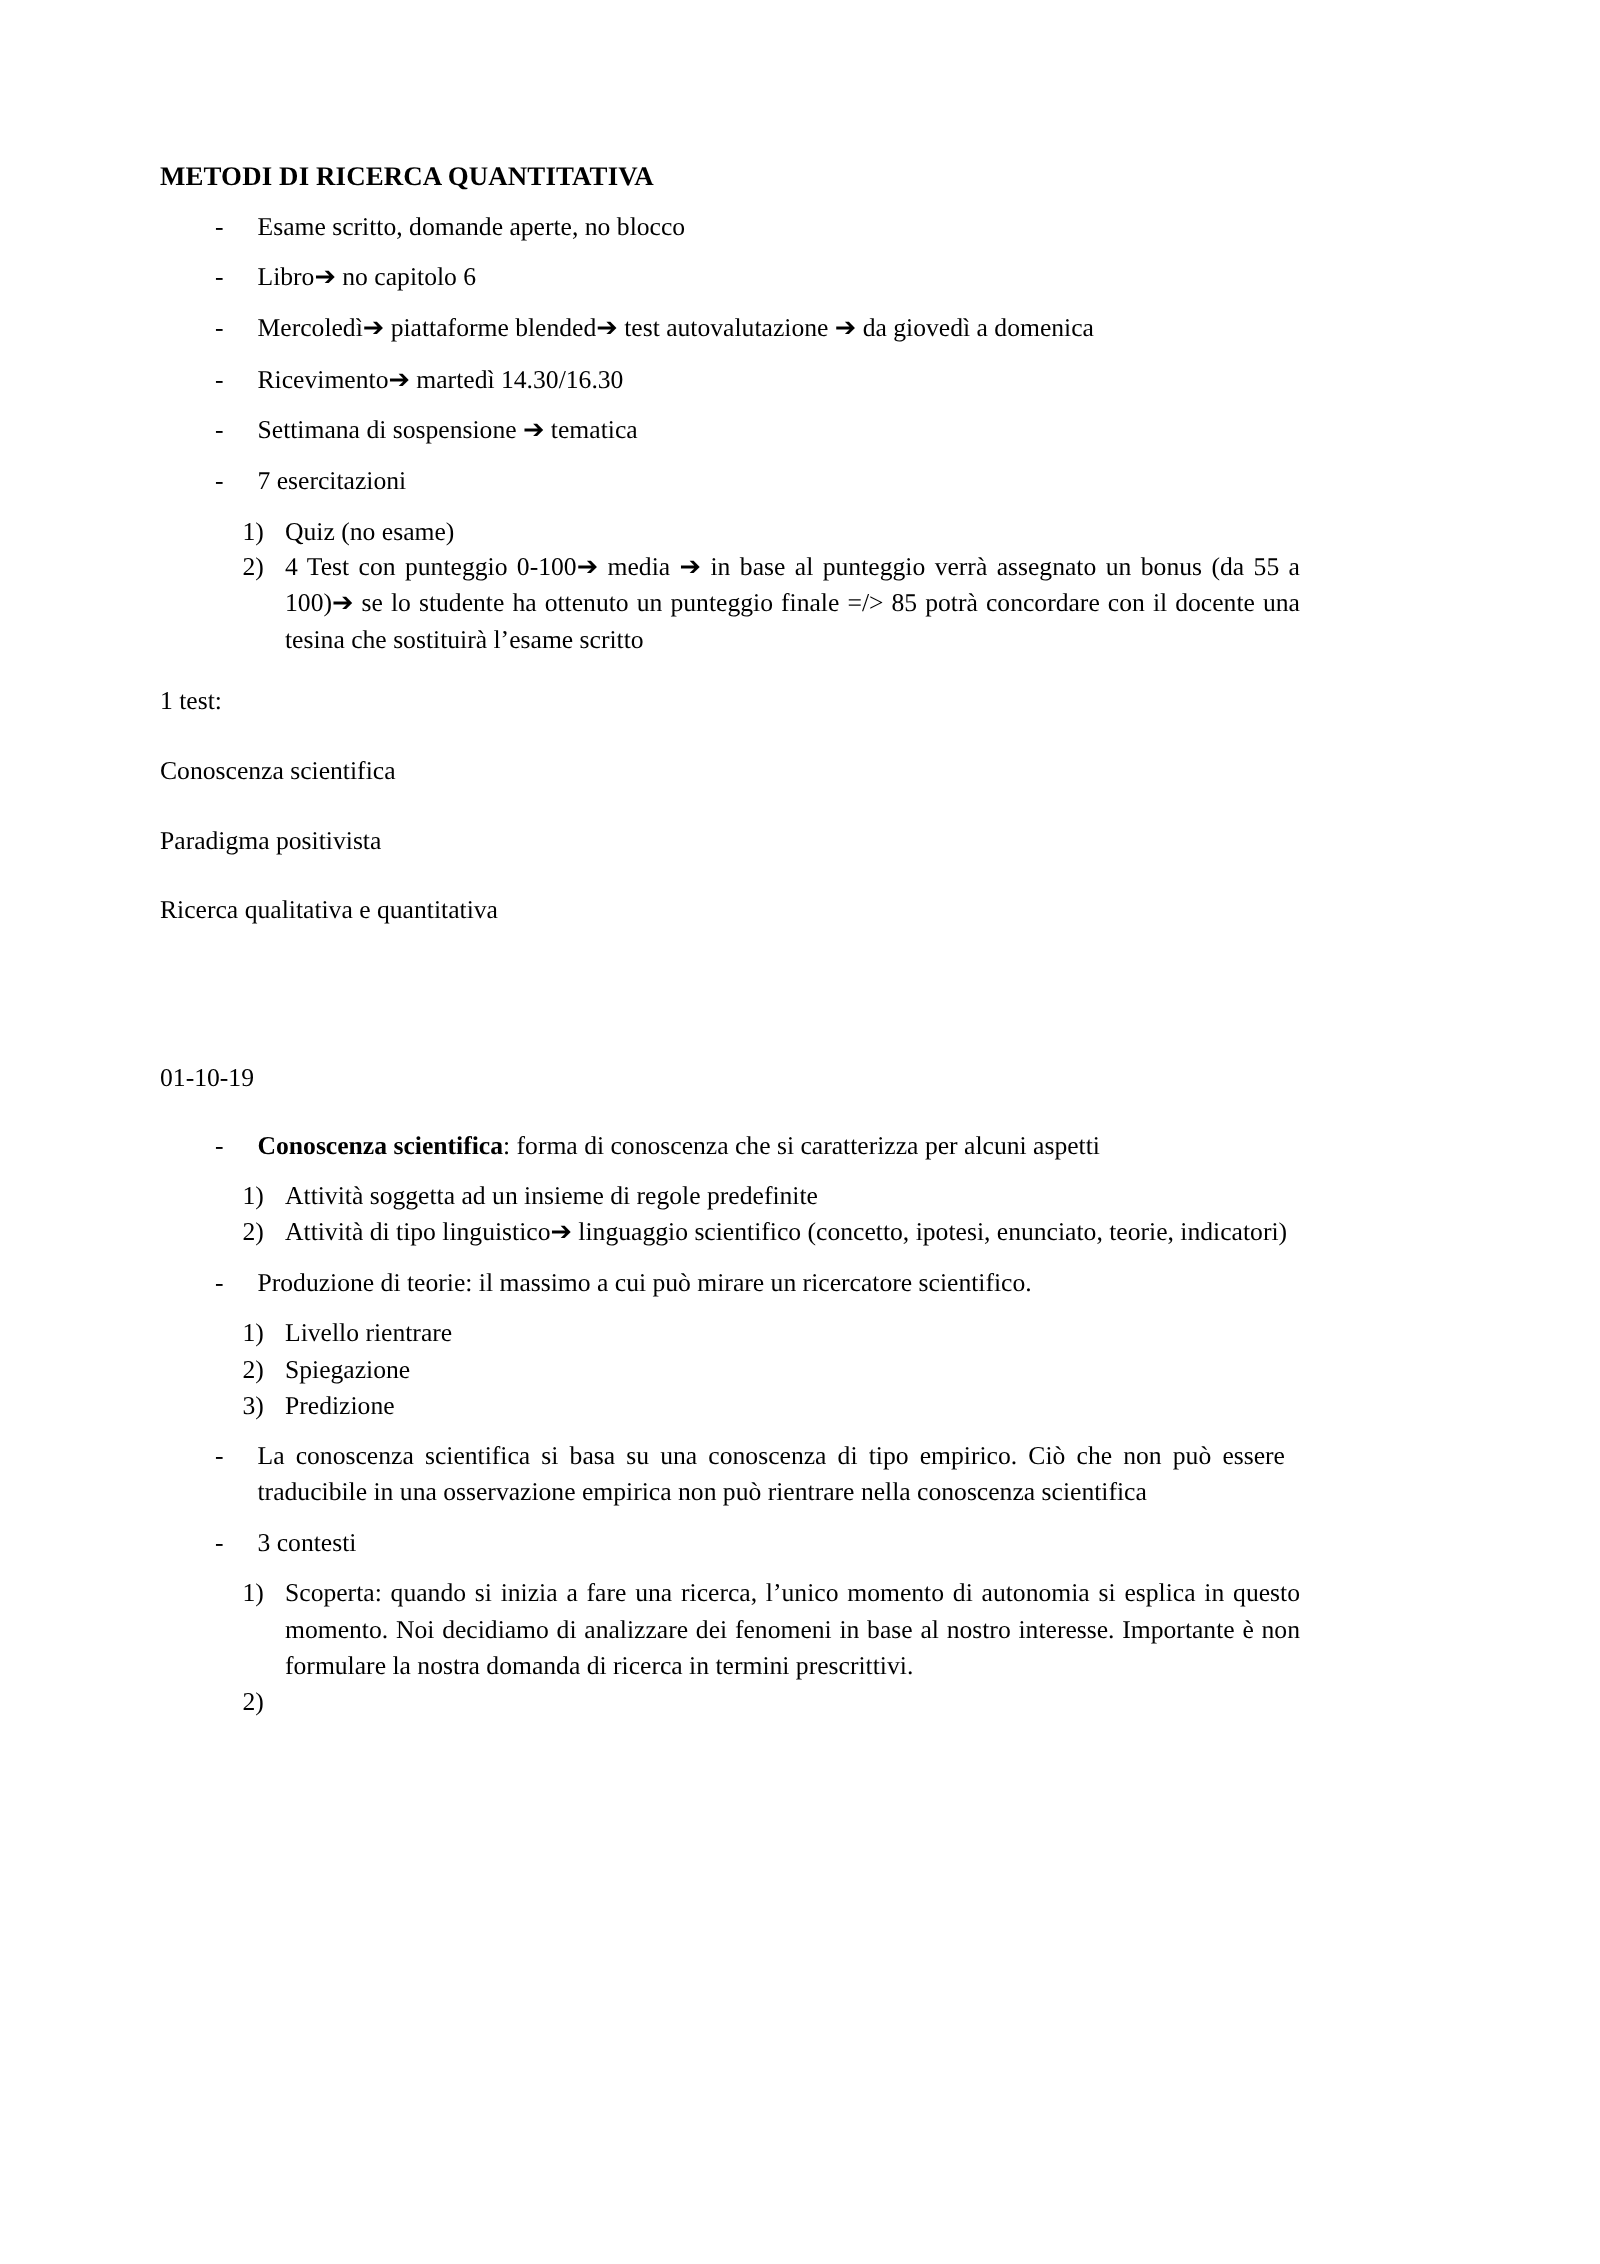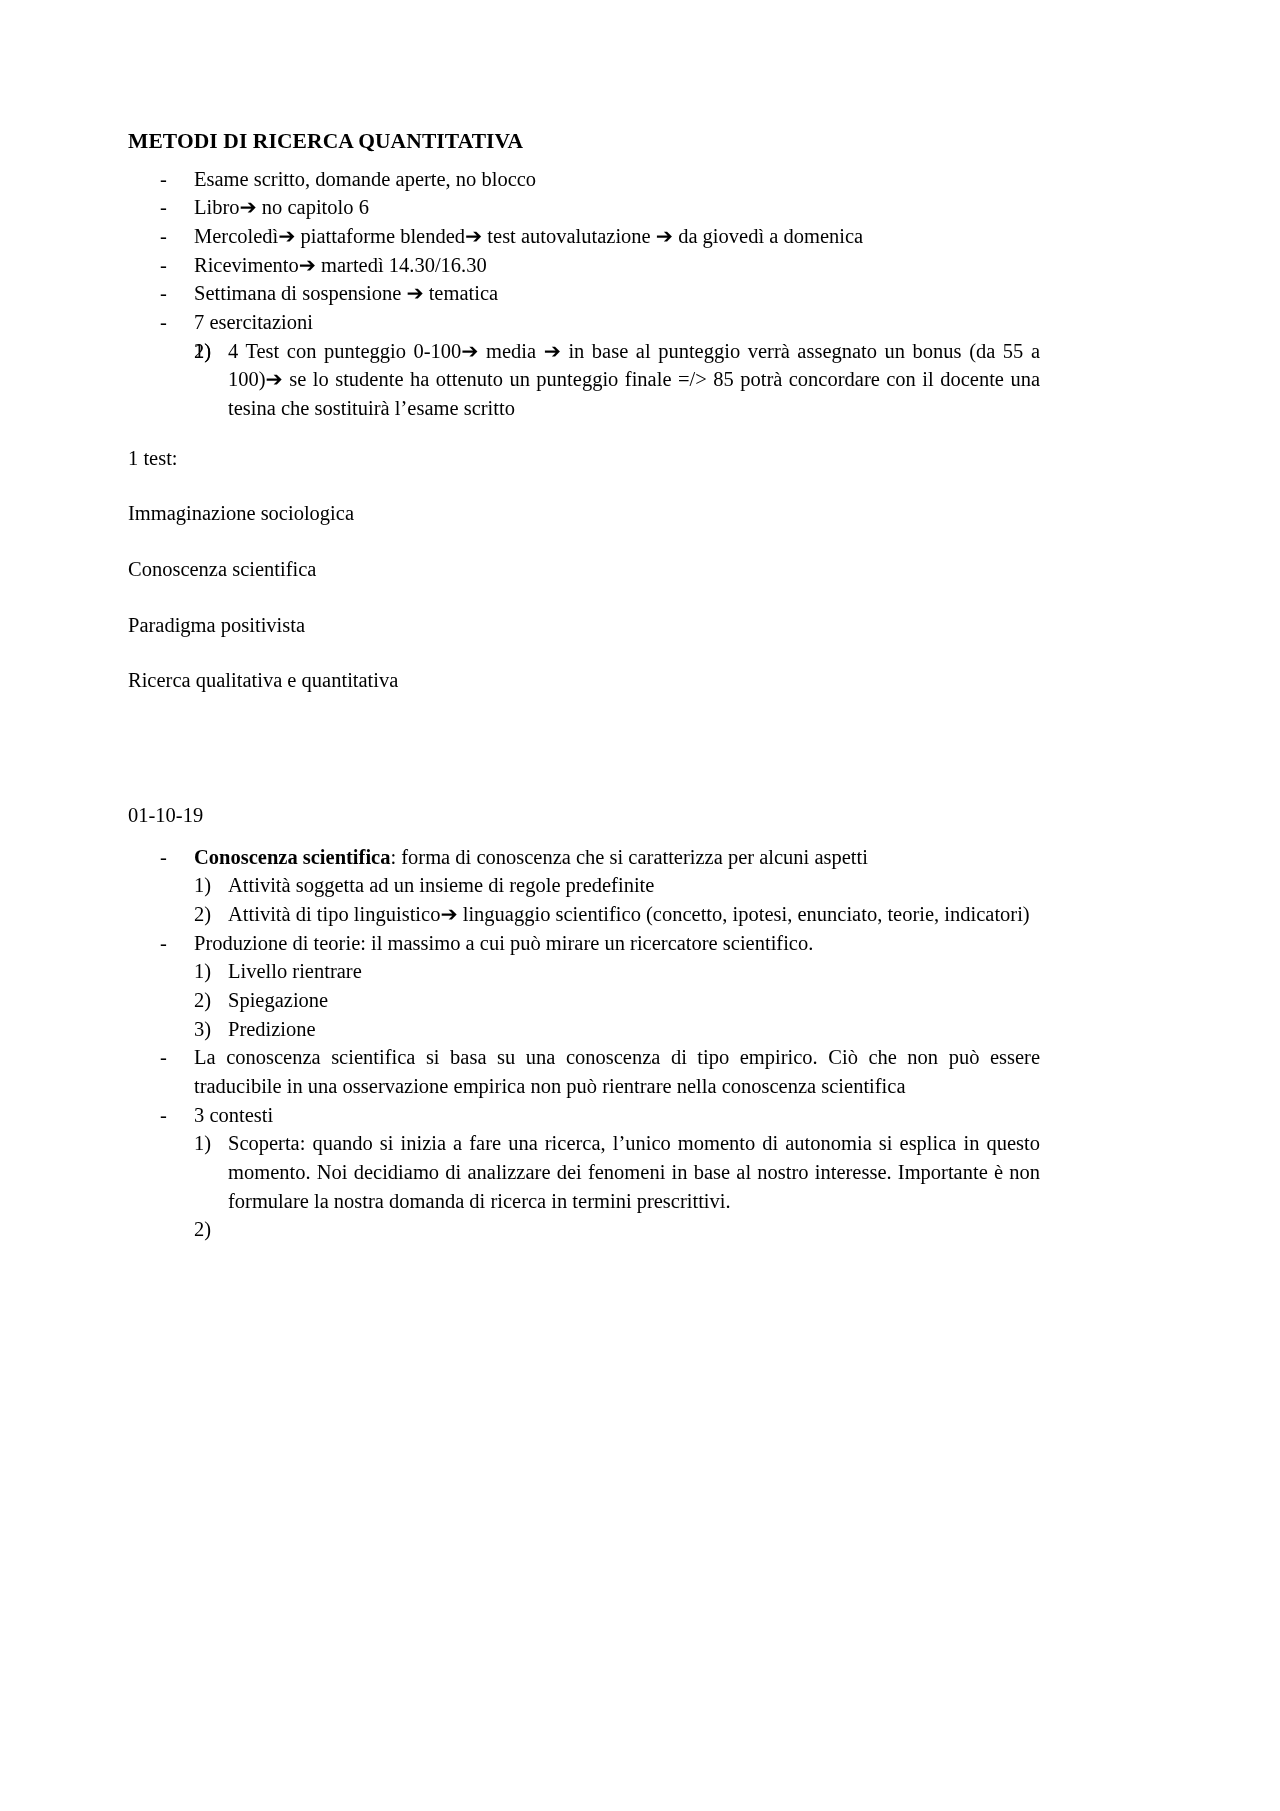--- a/index.html
+++ b/index.html
@@ -60,21 +60,21 @@
   ul.dash-list {
     list-style: none;
     margin: 0;
     padding: 0;
   }
   ul.dash-list > li {
     position: relative;
     padding-left: 66px;
     font-size: 20.5px;
     line-height: 1.40;
-    margin: 0;
+    margin: 12px;
   }
   ul.dash-list > li > .li-text {
     display: block;
     text-align: justify;
     text-justify: inter-word;
   }
   ul.dash-list > li > .li-text.nojustify {
     text-align: left;
   }
   ul.dash-list > li::before {
@@ -145,30 +145,30 @@
           <span class="li-text nojustify">Settimana di sospensione ➔ tematica</span>
         </li>
       <li>
           <span class="li-text nojustify">7 esercitazioni</span>
         </li>
     </ul>
 
     <ol class="num-list">
       <li>
         <span class="num-marker">1)</span>
+        <span class="li-text nojustify">Quiz (no esame)</span>
       </li>
       <li>
         <span class="num-marker">2)</span>
         <span class="li-text">4 Test con punteggio 0-100➔ media ➔ in base al punteggio verrà assegnato un bonus (da 55 a 100)➔ se lo studente ha ottenuto un punteggio finale =/&gt; 85 potrà concordare con il docente una tesina che sostituirà l’esame scritto</span>
       </li>
     </ol>
 
     <div class="spaced-block">
       <p class="plain-line">1 test:</p>
-      <p>Immaginazione sociologica</p>
       <p>Conoscenza scientifica</p>
       <p>Paradigma positivista</p>
       <p>Ricerca qualitativa e quantitativa</p>
     </div>
 
     <div class="gap-lg"></div>
 
     <p class="date-line">01-10-19</p>
 
     <div class="gap-sm"></div>

